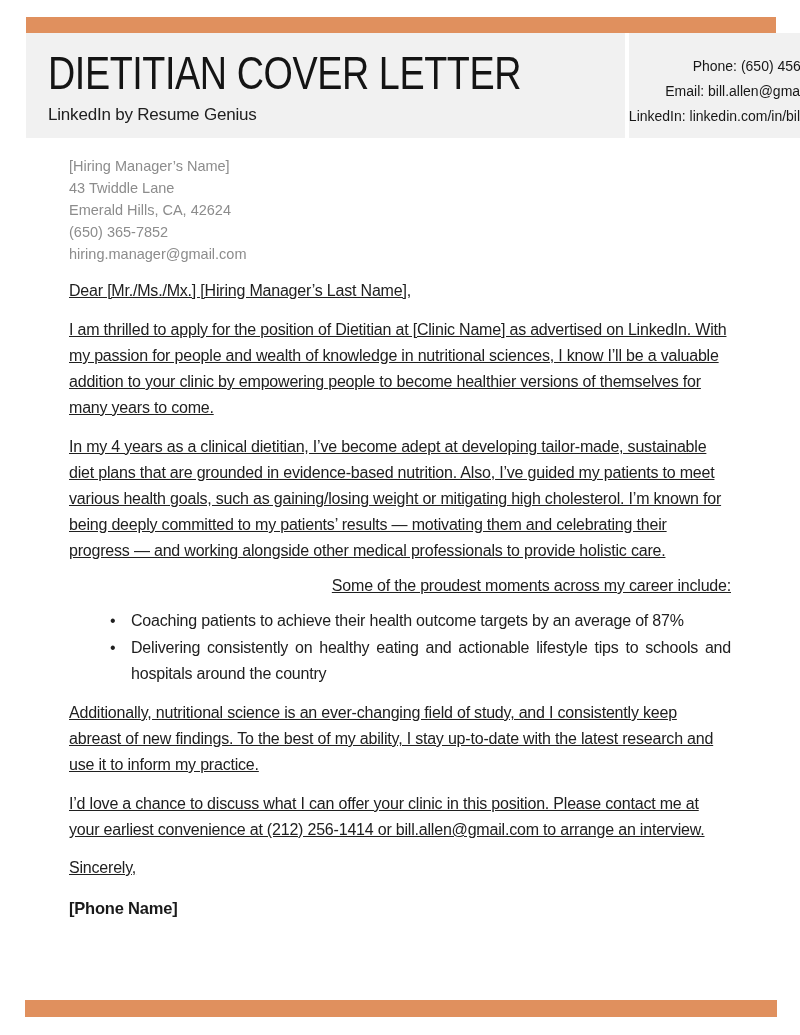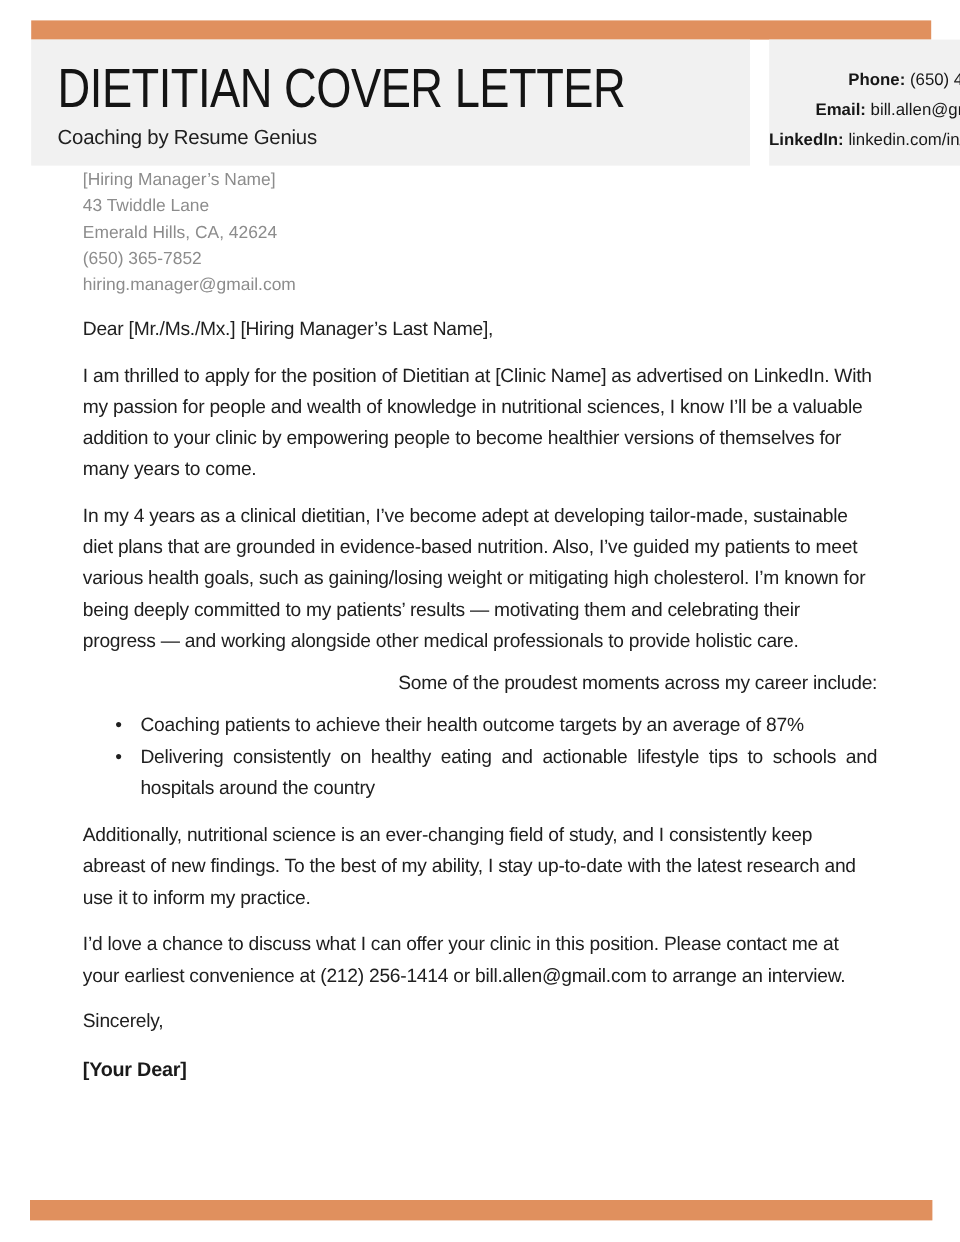--- a/index.html
+++ b/index.html
@@ -17,21 +17,21 @@
     background: #e0905e;
   }
   .accent-bar.top  { left: 26px; top: 17px;  width: 750px; height: 16px; }
   .accent-bar.bottom { left: 25px; top: 1000px; width: 752px; height: 17px; }
 
   .header {
     position: absolute;
     left: 26px; top: 33px;
     width: 750px; height: 105px;
     display: flex;
-    gap: 16px;
+    gap: 4px;
   }
   .header-left {
     flex: 1;
     background: #f1f1f1;
     padding: 17px 0 0 22px;
     box-sizing: border-box;
   }
   .header-right {
     width: 262px;
     background: #f1f1f1;
@@ -57,51 +57,52 @@
     font-size: 17px;
     letter-spacing: -0.2px;
     color: #202020;
   }
   .contact-row {
     font-size: 14px;
     line-height: 25px;
     color: #171717;
     white-space: nowrap;
   }
-  .contact-row .label { font-weight: 700; text-align: right; }
+  .contact-row .label { font-weight: 400; text-align: right; }
 
   .letter {
     position: absolute;
     left: 69px; top: 138px;
     width: 662px;
     font-size: 16px;
     letter-spacing: -0.2px;
     line-height: 26px;
     color: #202020;
   }
   .letter p { margin: 0; }
   .date { margin-top: 14px !important; }
-  .recipient { margin-top: 1px; }
+  .recipient { margin-top: 17px; }
   .recipient div {
     font-size: 14.5px;
     line-height: 22px;
     color: #8c8c8c;
     letter-spacing: 0;
   }
   .greeting { margin-top: 16px !important; }
-  .para { margin-top: 13px !important; }
+  .para { margin-top: 13px !important; text-decoration: underline; }
   .bullets-intro { margin-top: 9px !important; text-align: right; }
   ul.achievements {
     margin: 9px 0 0 0;
     padding: 0 0 0 48px;
     list-style: none;
   }
   ul.achievements li {
     position: relative;
     margin-top: 1px;
+    margin-left: 14px;
   }
   ul.achievements li::before {
     content: "\2022";
     position: absolute;
     left: -21px;
     top: 0;
     color: #1f1f1f;
   }
   ul.achievements li.justify { text-align: justify; }
   .signoff { margin-top: 12px !important; }
@@ -117,21 +118,21 @@
 
 <div class="page">
 
   <div class="accent-bar top"></div>
 
   <div class="header">
     <div class="header-left">
       <div class="title">
         <span class="condensed">DIETITIAN COVER LETTER</span>
       </div>
-      <div class="subtitle">Coaching by Resume Genius</div>
+      <div class="subtitle">LinkedIn by Resume Genius</div>
     </div>
     <div class="header-right">
       <div class="contact-row">
         <span class="label">Phone:</span>
         <span>(650) 456-7890</span>
       </div>
       <div class="contact-row">
         <span class="label">Email:</span>
         <span>bill.allen@gmail.com</span>
       </div>
@@ -161,18 +162,18 @@
 
     <ul class="achievements">
       <li>Coaching patients to achieve their health outcome targets by an average of 87%</li>
       <li class="justify">Delivering consistently on healthy eating and actionable lifestyle tips to schools and hospitals around the country</li>
     </ul>
 
     <p class="para">Additionally, nutritional science is an ever-changing field of study, and I consistently keep abreast of new findings. To the best of my ability, I stay up-to-date with the latest research and use it to inform my practice.</p>
     <p class="para">I’d love a chance to discuss what I can offer your clinic in this position. Please contact me at your earliest convenience at (212) 256-1414 or bill.allen@gmail.com to arrange an interview.</p>
 
     <p class="para signoff">Sincerely,</p>
-    <p class="signature">[Your Dear]</p>
+    <p class="signature">[Phone Name]</p>
   </div>
 
   <div class="accent-bar bottom"></div>
 
 </div>
 
 </body></html>

